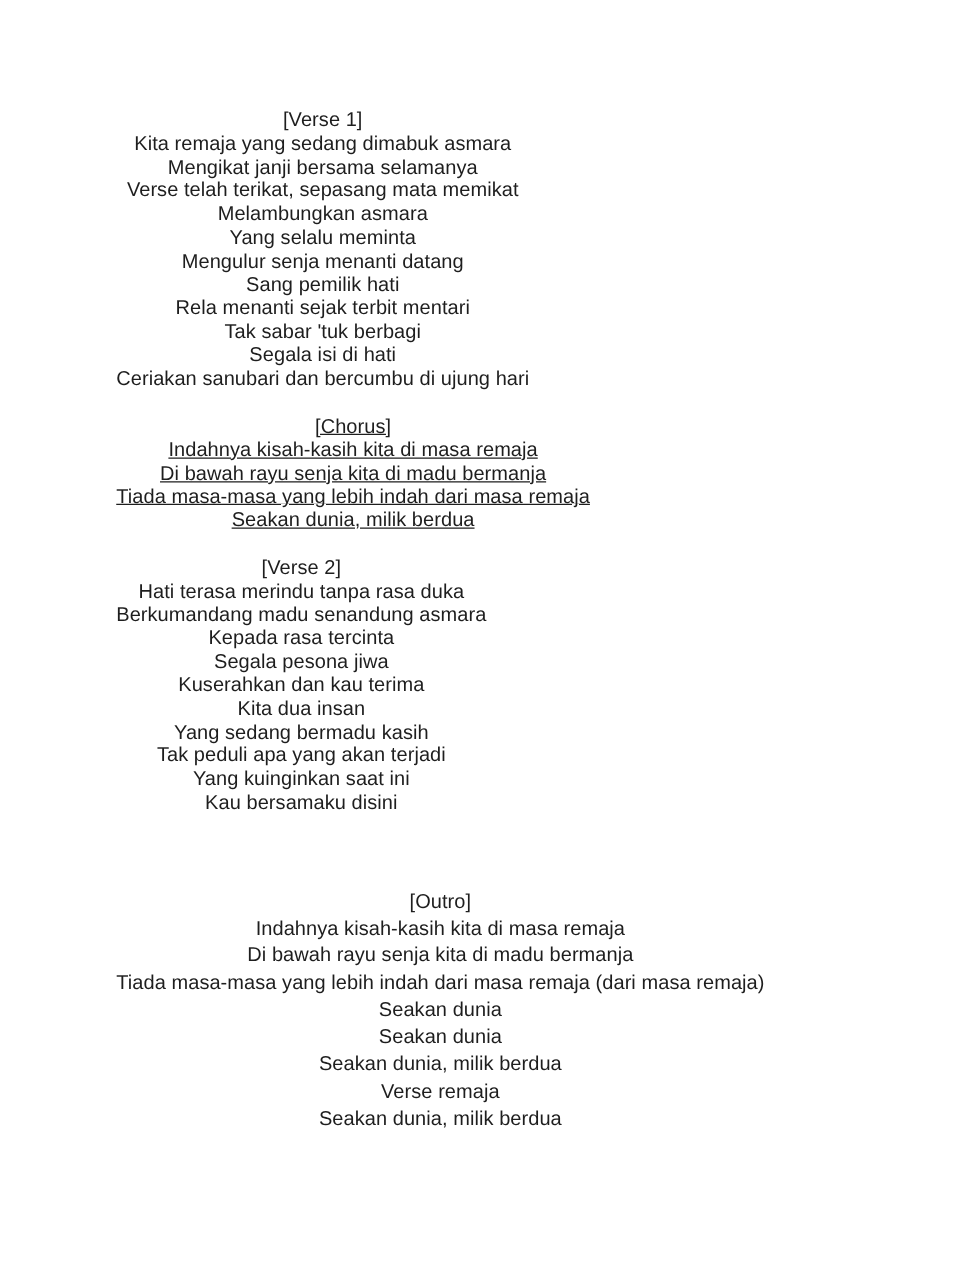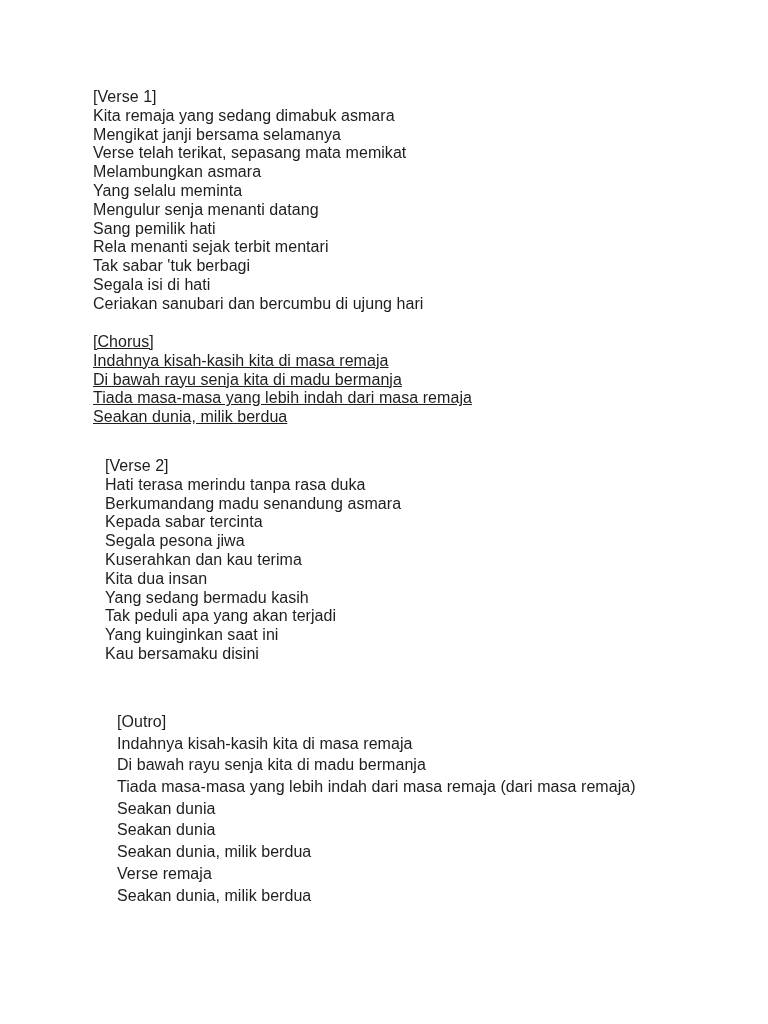--- a/index.html
+++ b/index.html
@@ -23,26 +23,27 @@
     }
     .section {
       position: absolute;
       left: 93px;
     }
     .line {
       display: block;
       font-size: 16px;
       white-space: nowrap;
       letter-spacing: 0.05px;
+      text-align: center;
     }
     .tight .line { height: 18.8px; line-height: 18.8px; }
-    .loose .line { height: 21.7px; line-height: 21.7px; margin-left: 24px; }
+    .loose .line { height: 21.7px; line-height: 21.7px; }
     #sec-verse1 { top: 88px; }
     #sec-chorus { top: 333px; text-decoration: underline; }
-    #sec-verse2 { top: 457px; margin-left: 12px; }
+    #sec-verse2 { top: 446px; }
     #sec-outro  { top: 711px; }
   </style>
 </head>
 <body>
 
 <div class="page">
 
   <div class="section tight" id="sec-verse1">
     <span class="line">[Verse 1]</span>
     <span class="line">Kita remaja yang sedang dimabuk asmara</span>
@@ -63,21 +64,21 @@
     <span class="line">Indahnya kisah-kasih kita di masa remaja</span>
     <span class="line">Di bawah rayu senja kita di madu bermanja</span>
     <span class="line">Tiada masa-masa yang lebih indah dari masa remaja</span>
     <span class="line">Seakan dunia, milik berdua</span>
   </div>
 
   <div class="section tight" id="sec-verse2">
     <span class="line">[Verse 2]</span>
     <span class="line">Hati terasa merindu tanpa rasa duka</span>
     <span class="line">Berkumandang madu senandung asmara</span>
-    <span class="line">Kepada sabar tercinta</span>
+    <span class="line">Kepada rasa tercinta</span>
     <span class="line">Segala pesona jiwa</span>
     <span class="line">Kuserahkan dan kau terima</span>
     <span class="line">Kita dua insan</span>
     <span class="line">Yang sedang bermadu kasih</span>
     <span class="line">Tak peduli apa yang akan terjadi</span>
     <span class="line">Yang kuinginkan saat ini</span>
     <span class="line">Kau bersamaku disini</span>
   </div>
 
   <div class="section loose" id="sec-outro">

